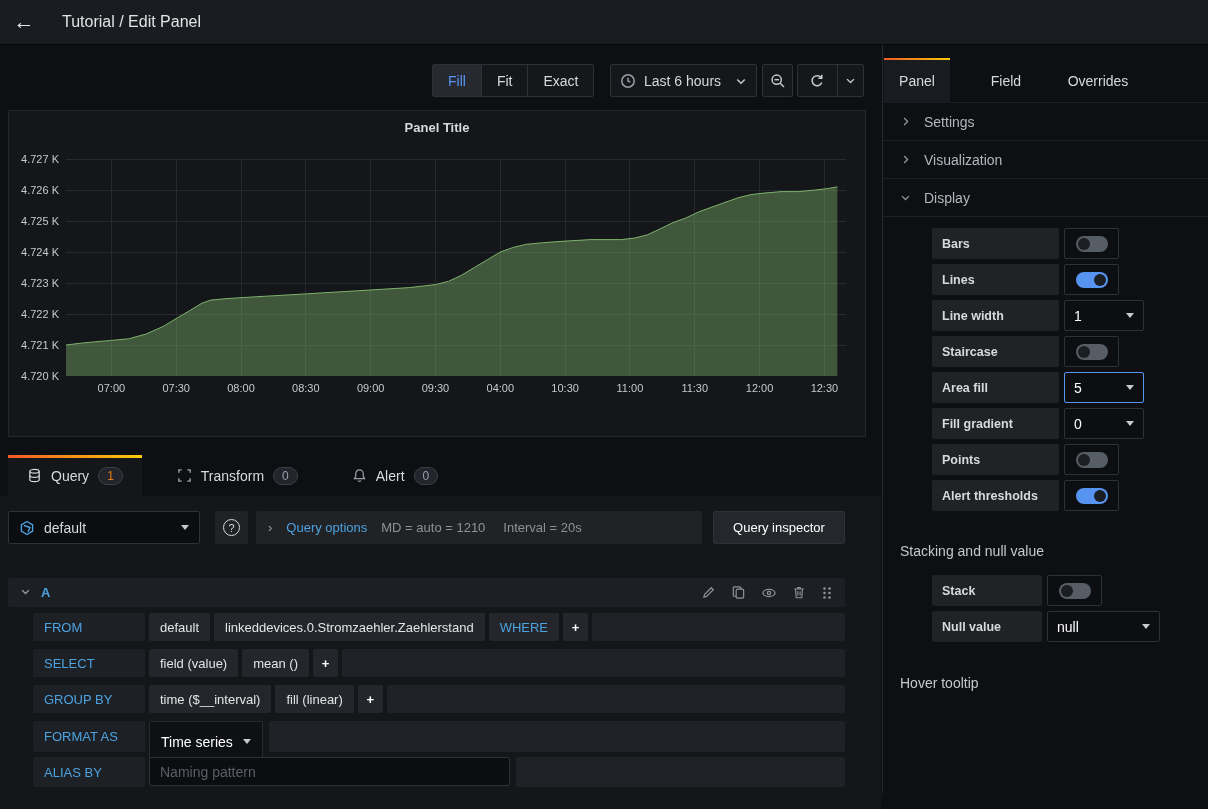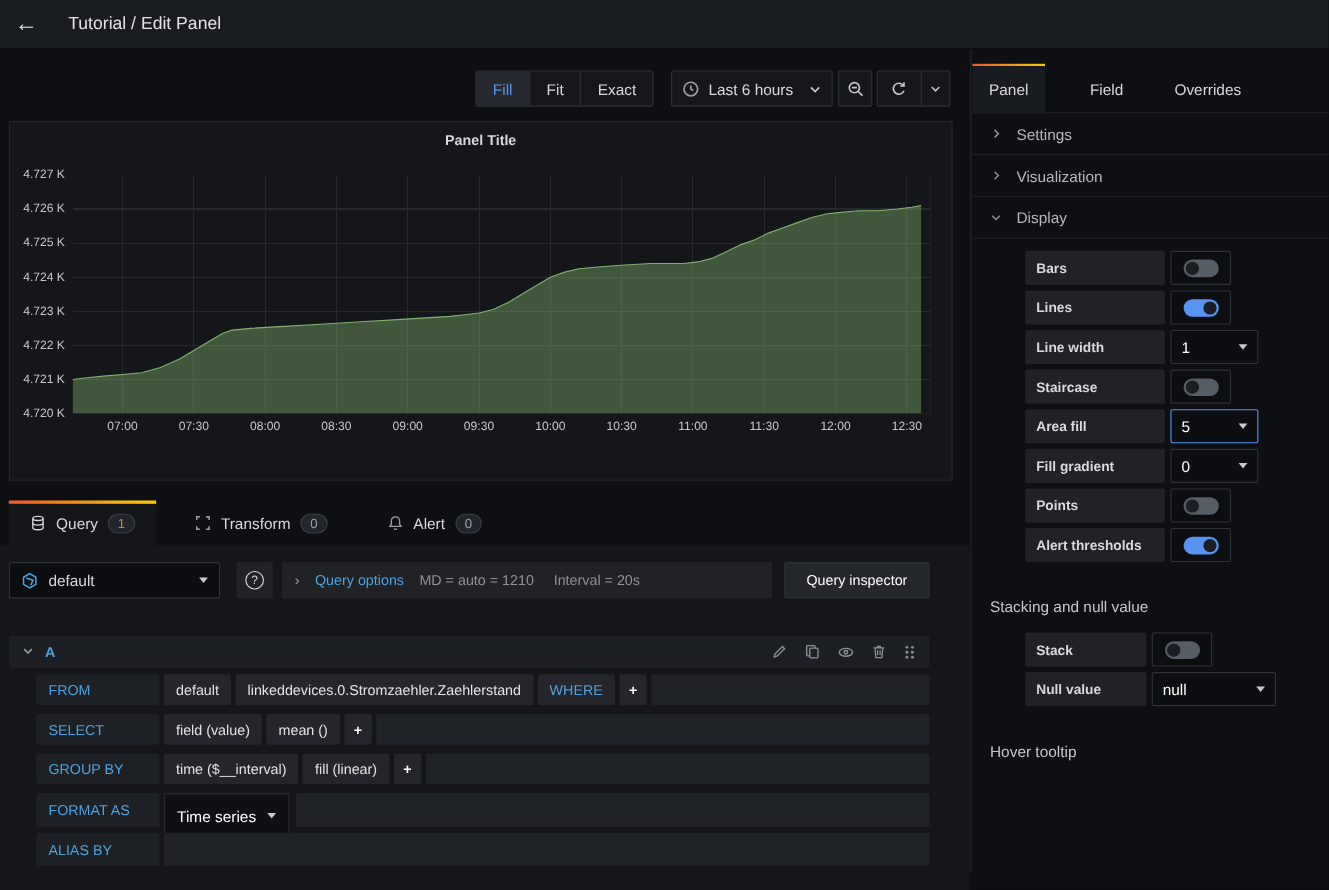--- a/index.html
+++ b/index.html
@@ -190,21 +190,21 @@
         <div class="y-label" style="left: 2px; top: 228px;">4.721 K</div>
         <div class="y-label" style="left: 2px; top: 259px;">4.720 K</div>
       </div>
     <div id="x-labels">
         <div class="x-label" style="left: 74.374px; top: 271px;">07:00</div>
         <div class="x-label" style="left: 139.194px; top: 271px;">07:30</div>
         <div class="x-label" style="left: 204.014px; top: 271px;">08:00</div>
         <div class="x-label" style="left: 268.834px; top: 271px;">08:30</div>
         <div class="x-label" style="left: 333.654px; top: 271px;">09:00</div>
         <div class="x-label" style="left: 398.474px; top: 271px;">09:30</div>
-        <div class="x-label" style="left: 463.294px; top: 271px;">10:00</div>
+        <div class="x-label" style="left: 463.294px; top: 271px;">04:00</div>
         <div class="x-label" style="left: 528.114px; top: 271px;">10:30</div>
         <div class="x-label" style="left: 592.934px; top: 271px;">11:00</div>
         <div class="x-label" style="left: 657.753px; top: 271px;">11:30</div>
         <div class="x-label" style="left: 722.573px; top: 271px;">12:00</div>
         <div class="x-label" style="left: 787.393px; top: 271px;">12:30</div>
       </div>
   </div>
 
   <div class="main-tabs">
     <div class="tab active">
@@ -339,20 +339,21 @@
       <div class="qcell qlabel" style="height:31px">FORMAT AS</div>
       <div class="qdrop">
         <span>Time series</span>
         <span class="caret"></span>
       </div>
       <div class="qcell qfill" style="height:31px"></div>
     </div>
 
     <div class="qrow" style="top:261px">
       <div class="qcell qlabel" style="height:30px">ALIAS BY</div>
+      <input class="alias-input" placeholder="Naming pattern" style="">
       <div class="qcell qfill" style="height:30px"></div>
     </div>
   </div>
 
   <div class="sidebar">
     <div class="sb-tabs">
       <div class="sb-tab active" style="left:1px">Panel</div>
       <div class="sb-tab" style="left:93px;width:60px">Field</div>
       <div class="sb-tab" style="left:170px;width:90px">Overrides</div>
     </div>

